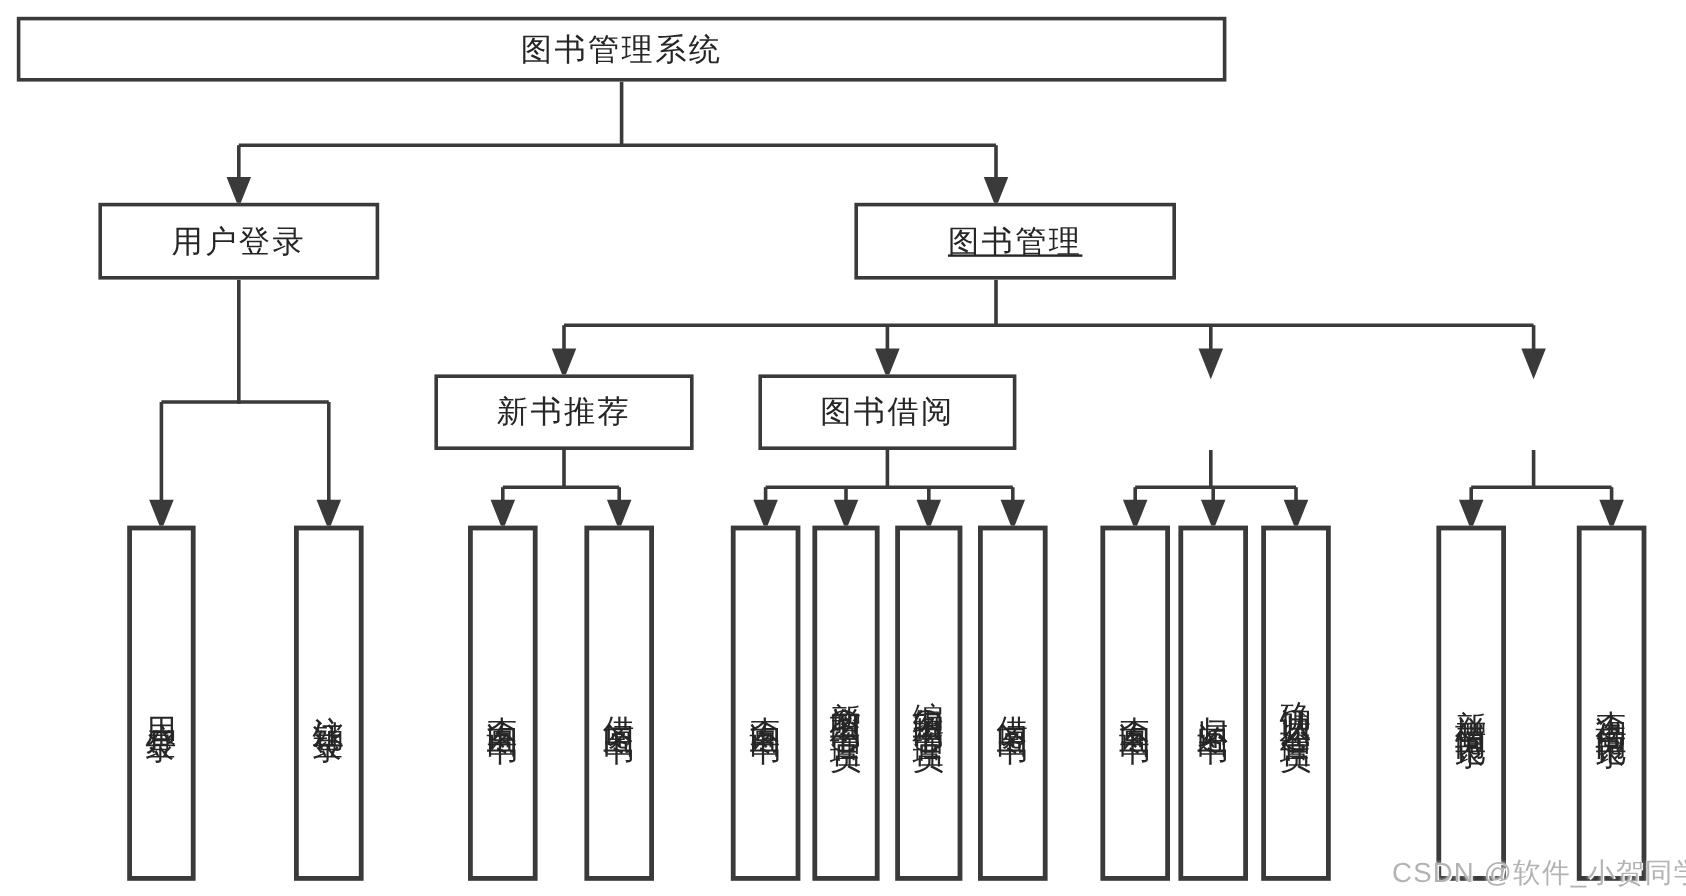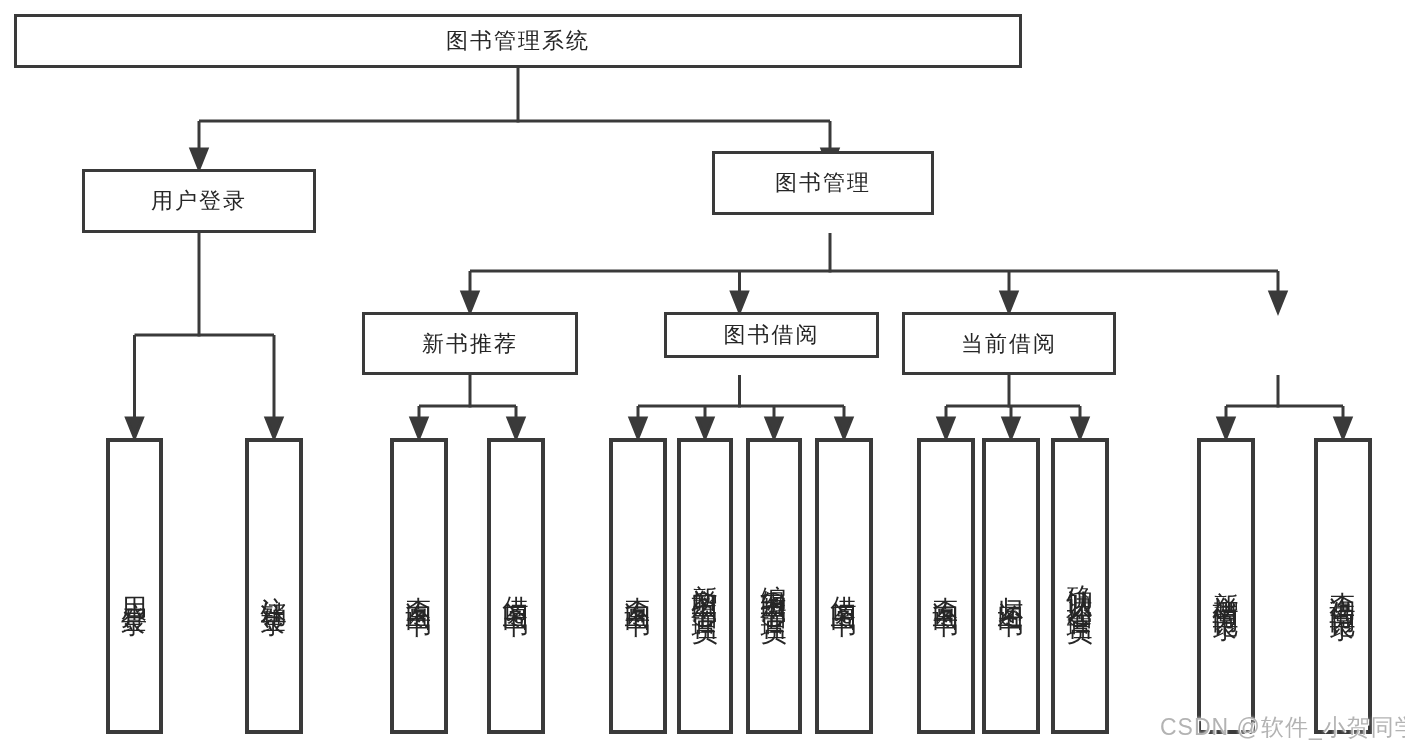--- a/index.html
+++ b/index.html
@@ -20,21 +20,21 @@
   .box {
     position: absolute;
     background: #ffffff;
     border: 3px solid #3a3a3a;
     box-sizing: border-box;
     display: flex;
     align-items: center;
     justify-content: center;
   }
   .box .hlabel {
-    font-size: 22px;
+    font-size: 26px;
     letter-spacing: 2px;
     color: #262626;
     white-space: nowrap;
   }
   .leaf {
     border-width: 4px;
   }
   .leaf .vtext {
     writing-mode: vertical-rl;
     text-orientation: mixed;
@@ -139,32 +139,29 @@
     </g>
   </svg>
 
   <div class="box" style="left:14px; top:14px; width:1008px; height:54px;">
     <span class="hlabel">图书管理系统</span>
   </div>
 
   <div class="box" style="left:82px; top:169px; width:234px; height:64px;">
     <span class="hlabel">用户登录</span>
   </div>
-  <div class="box" style="left:712px; top:151px; width:222px; height:64px;">
+  <div class="box" style="left:712px; top:169px; width:268px; height:64px;text-decoration:underline;">
     <span class="hlabel">图书管理</span>
   </div>
 
   <div class="box" style="left:362px; top:312px; width:216px; height:63px;font-family:Liberation Serif, serif;">
     <span class="hlabel">新书推荐</span>
   </div>
-  <div class="box" style="left:664px; top:312px; width:215px; height:46px;">
+  <div class="box" style="left:632px; top:312px; width:215px; height:63px;">
     <span class="hlabel">图书借阅</span>
-  </div>
-  <div class="box" style="left:902px; top:312px; width:214px; height:63px;">
-    <span class="hlabel">当前借阅</span>
   </div>
 
   <div class="box leaf" style="left:106px; top:438px; width:57px; height:296px;">
     <span class="vtext">用户登录</span>
   </div>
   <div class="box leaf" style="left:245px; top:438px; width:58px; height:296px;">
     <span class="vtext">注销登录</span>
   </div>
 
   <div class="box leaf" style="left:390px; top:438px; width:58px; height:296px;">

